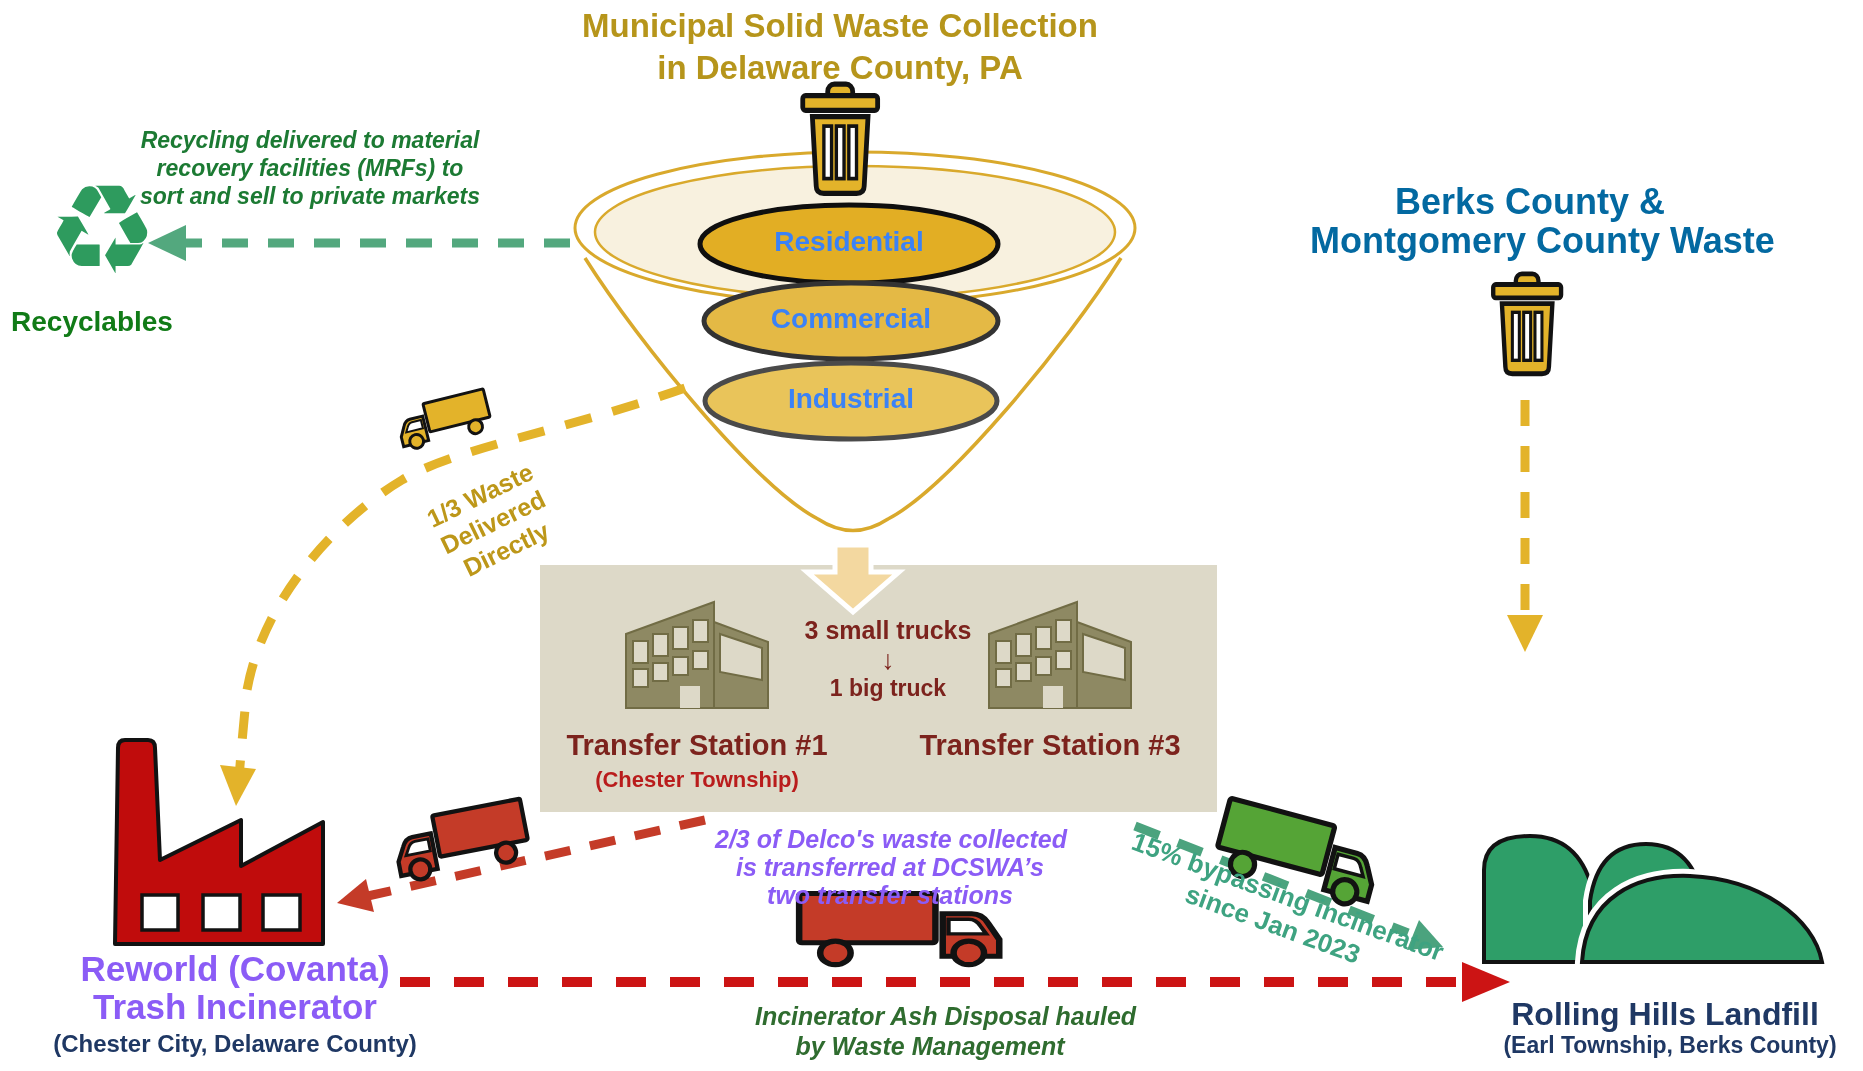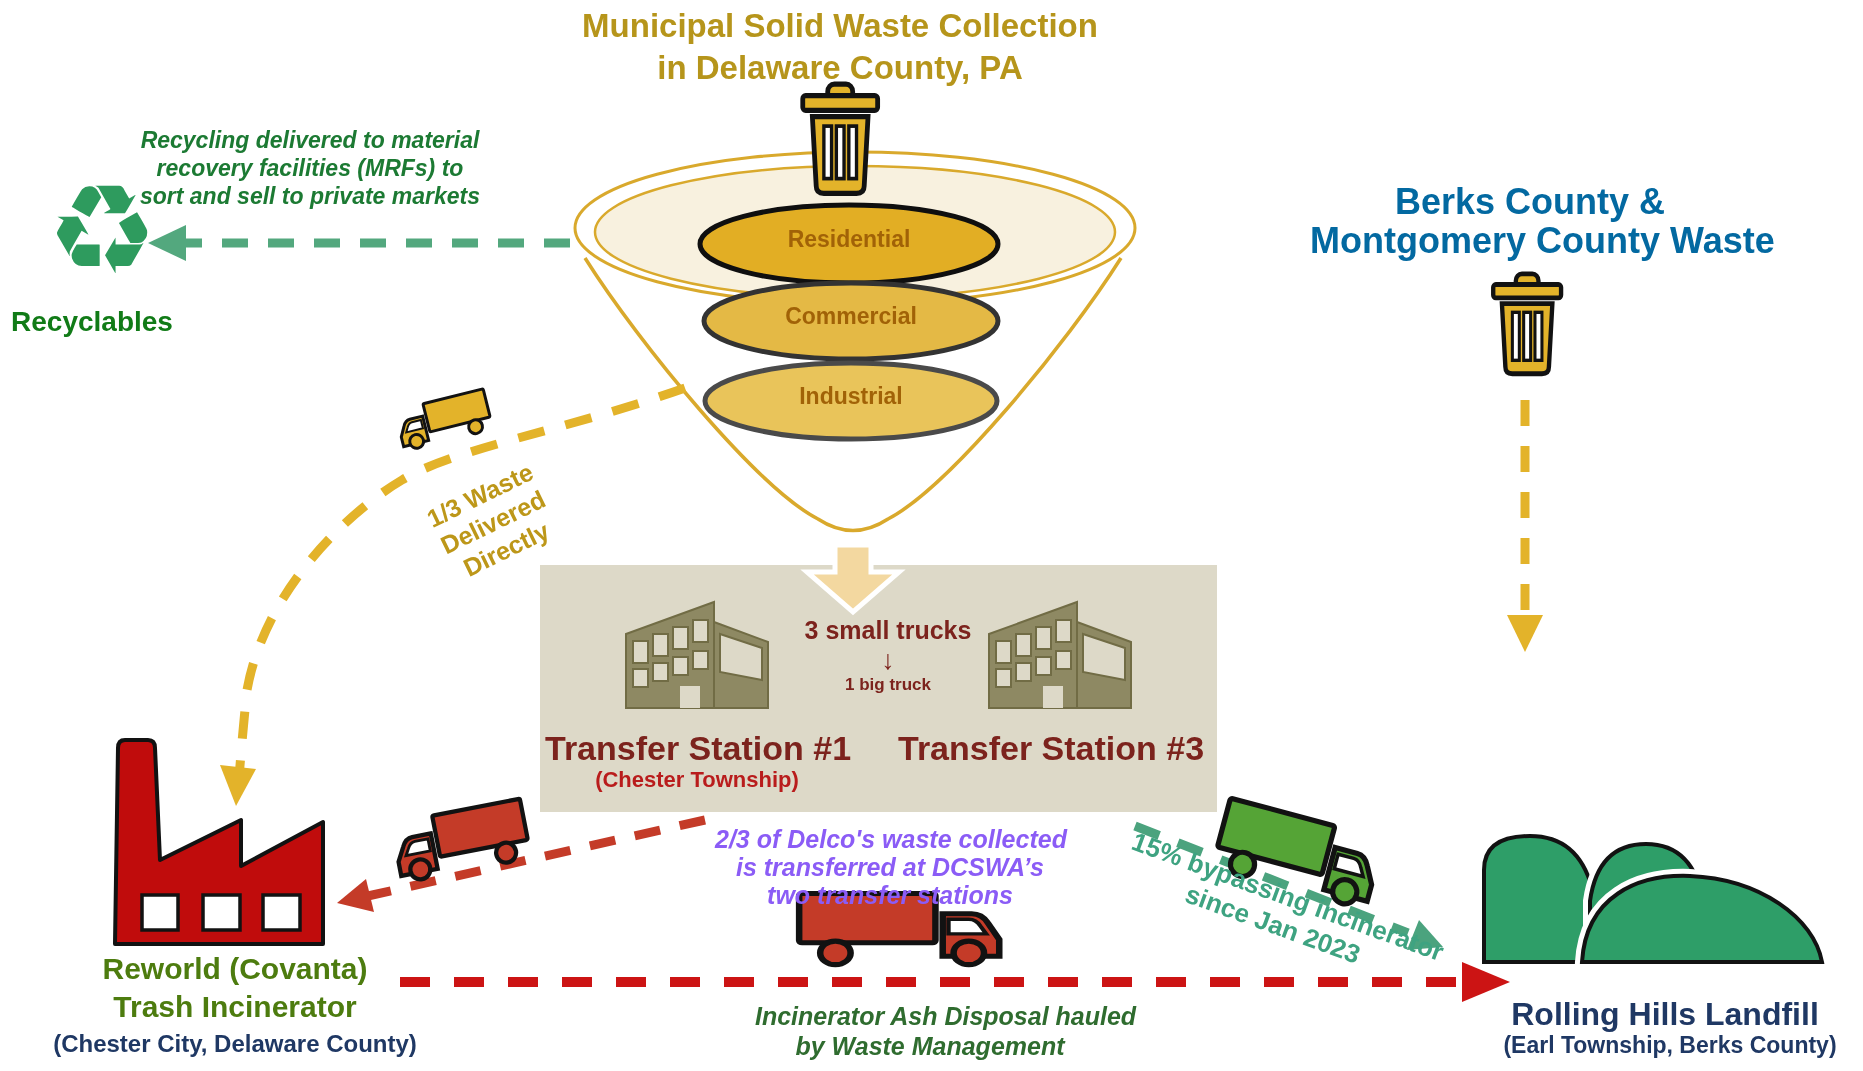--- a/index.html
+++ b/index.html
@@ -1,43 +1,43 @@
 <!DOCTYPE html>
 <html><head>
 <meta charset="utf-8">
 <style>
   html,body{margin:0;padding:0;background:#fff}
   #canvas{position:relative;width:1863px;height:1071px;background:#fff;
           font-family:"Liberation Sans",sans-serif;overflow:hidden}
   svg.layer{position:absolute;left:0;top:0}
   .t{position:absolute;text-align:center;white-space:nowrap;font-weight:600}
   .title{left:490px;top:5px;width:700px;font-size:33px;line-height:42px;color:#B6951B}
-  .funnel-label{color:#a16207;font-size:23px}
+  .funnel-label{color:#3b82f6;font-size:28px}
   .lab-res{left:700px;top:226px;width:298px}
   .lab-com{left:704px;top:303px;width:294px}
   .lab-ind{left:705px;top:383px;width:292px}
   .recycle-note{left:135px;top:126px;width:350px;font-size:23px;line-height:28px;font-style:italic;color:#1C7A33}
   .recyclables{left:2px;top:306px;width:180px;font-size:28px;color:#117B17}
   .recycle-glyph{left:36px;top:164px;width:132px;font-size:124px;line-height:132px;color:#2E9B5E;font-weight:400}
   .direct{left:393px;top:477px;width:200px;font-size:25px;line-height:30px;color:#BD9719;transform:rotate(-26deg)}
   .smalltrucks{left:795px;top:616px;width:186px;font-size:25px;color:#7C231D}
   .dnarrow{left:795px;top:645px;width:186px;font-size:27px;color:#7C231D}
-  .bigtruck{left:795px;top:675px;width:186px;font-size:17px;color:#7C231D}
-  .stname{font-size:34px;color:#7C231D}
+  .bigtruck{left:795px;top:675px;width:186px;font-size:23px;color:#7C231D}
+  .stname{font-size:29px;color:#7C231D}
   .stloc{font-size:22px;color:#b91c1c}
   .st1name{left:545px;top:729px;width:304px}
   .st1loc{left:545px;top:767px;width:304px}
   .st3name{left:898px;top:729px;width:304px}
   .st3loc{left:880px;top:767px;width:340px}
   .tnote{left:715px;top:825px;width:350px;font-size:25px;line-height:28px;font-style:italic;color:#8b5cf6}
   .bypass{left:1118px;top:879px;width:320px;font-size:26px;line-height:31px;color:#3EA381;transform:rotate(20deg)}
   .berks{left:1310px;top:182px;width:440px;font-size:36px;line-height:39px;color:#0369a1}
   .landfillname{left:1490px;top:996px;width:350px;font-size:32px;color:#1F3864}
   .landfillloc{left:1490px;top:1032px;width:360px;font-size:23px;color:#1F3864}
-  .incname{left:60px;top:950px;width:350px;font-size:30px;line-height:38px;color:#4d7c0f}
+  .incname{left:60px;top:950px;width:350px;font-size:35px;line-height:38px;color:#8b5cf6}
   .incloc{left:25px;top:1030px;width:420px;font-size:24px;color:#1F3864}
   .ashnote{left:755px;top:1001px;width:350px;font-size:25px;line-height:30px;font-style:italic;color:#2F6C2F}
 </style>
 </head>
 <body>
 
 <div id="canvas">
 
 <svg class="layer" width="1863" height="1071" viewBox="0 0 1863 1071">
   <defs>

